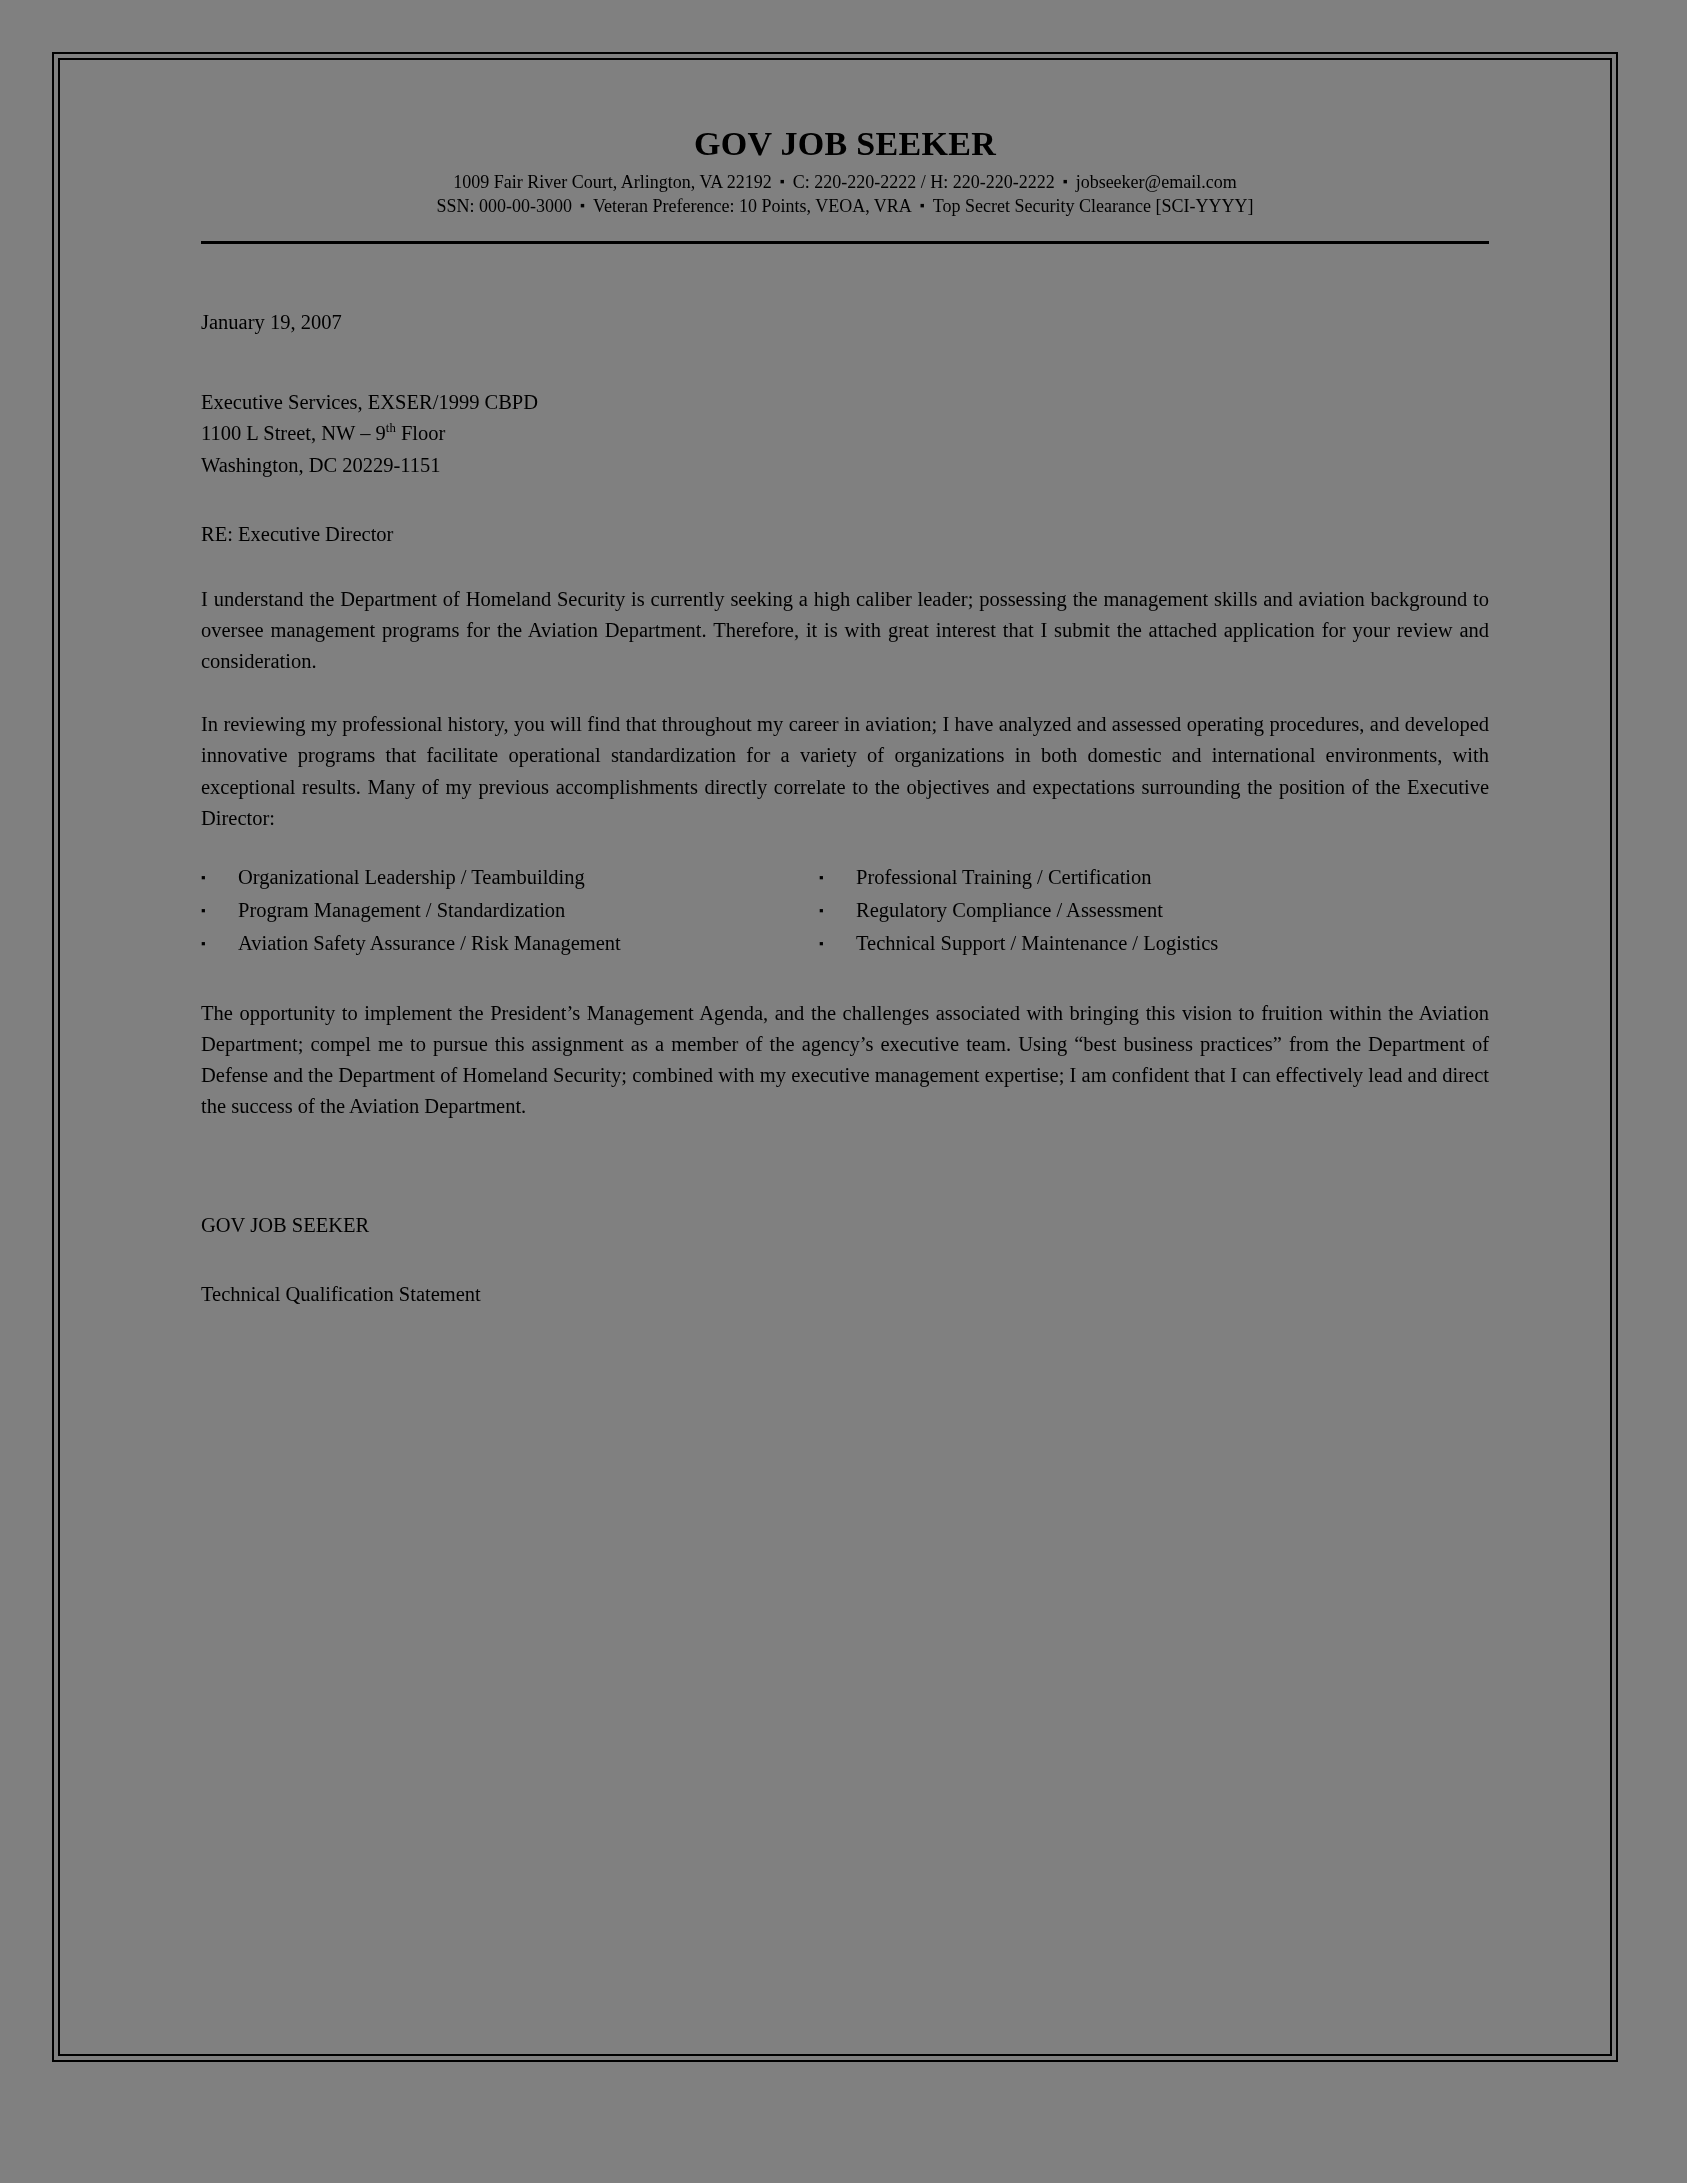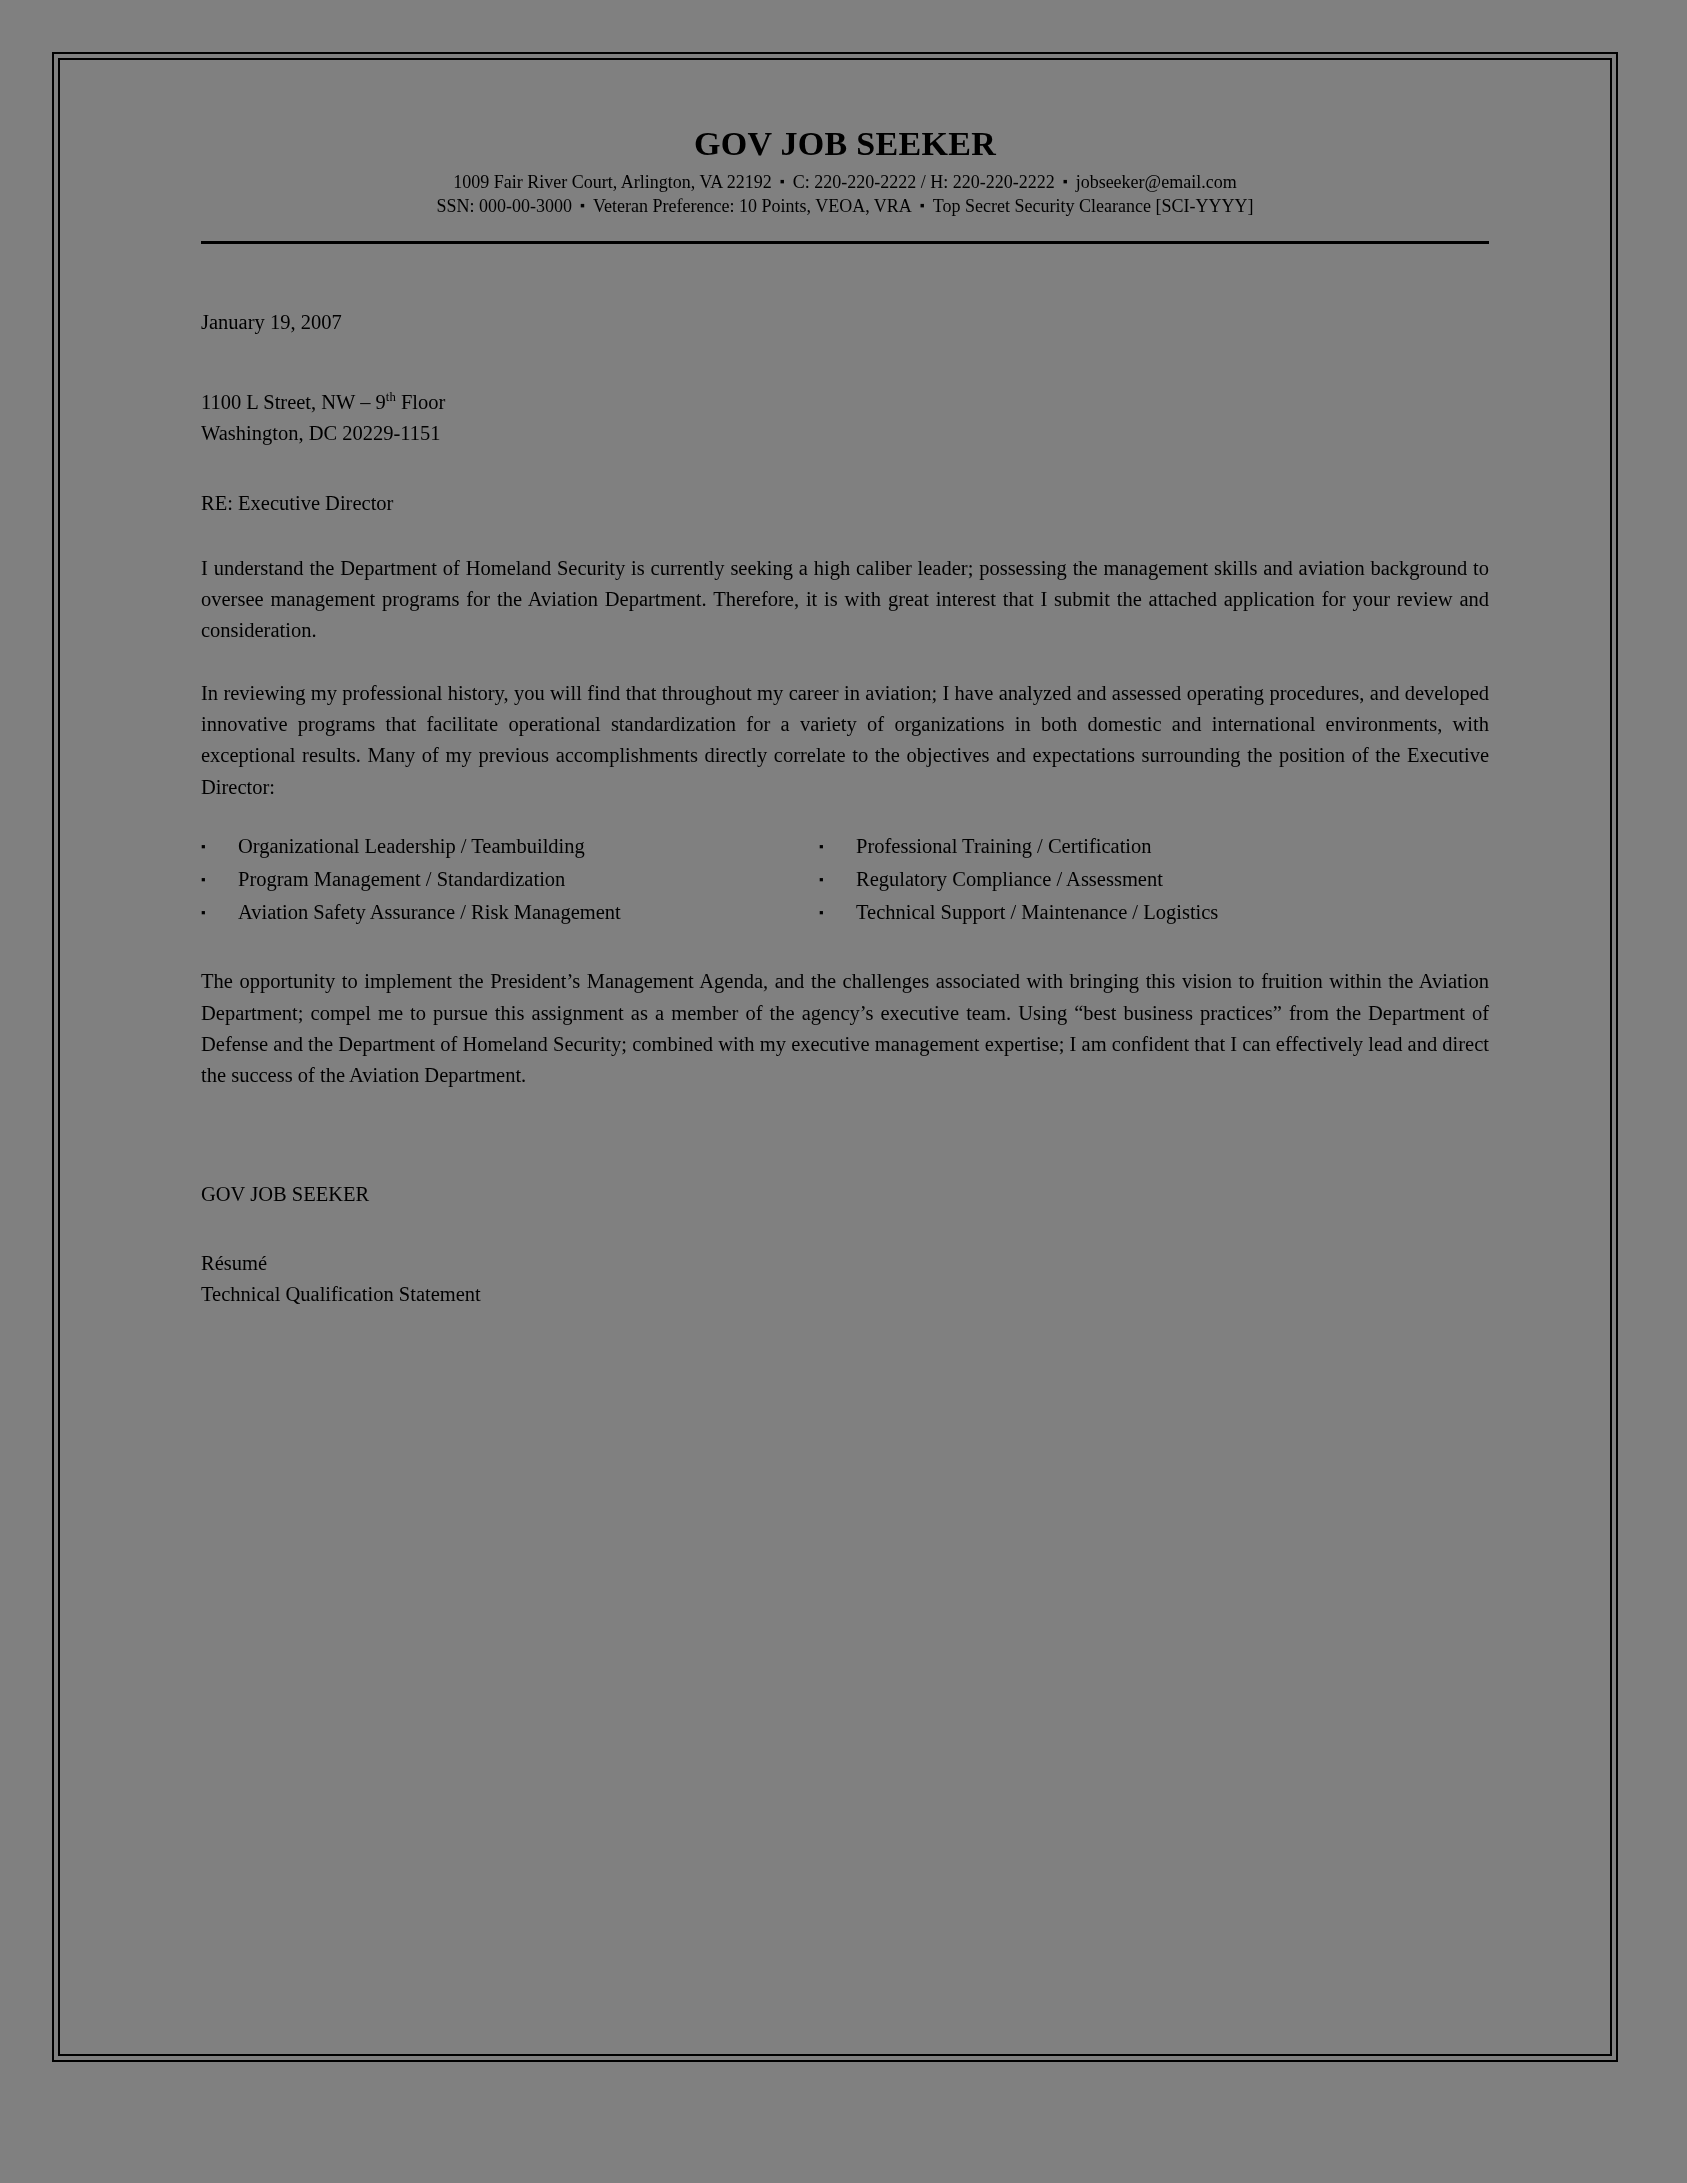--- a/index.html
+++ b/index.html
@@ -148,20 +148,21 @@
     </div>
 
     <div class="lh-rule"></div>
   </div>
 
   <div class="letter-body">
 
     <div class="date-line">January 19, 2007</div>
 
     <div class="addr-block">
+      <span class="addr-line">Executive Services, EXSER/1999 CBPD</span>
       <span class="addr-line"><span>1100 L Street, NW – 9</span><sup class="ord">th</sup><span> Floor</span></span>
       <span class="addr-line">Washington, DC 20229-1151</span>
     </div>
 
     <div class="re-line">RE:  Executive Director</div>
 
     <p class="para">I understand the Department of Homeland Security is currently seeking a high caliber leader; possessing the management skills and aviation background to oversee management programs for the Aviation Department.  Therefore, it is with great interest that I submit the attached application for your review and consideration.</p>
 
     <p class="para last-of-group">In reviewing my professional history, you will find that throughout my career in aviation; I have analyzed and assessed operating procedures, and developed innovative programs that facilitate operational standardization for a variety of organizations in both domestic and international environments, with exceptional results.   Many of my previous accomplishments directly correlate to the objectives and expectations surrounding the position of the Executive Director:</p>
 
@@ -188,19 +189,18 @@
       </tbody>
     </table>
 
     <p class="para">The opportunity to implement the President’s Management Agenda, and the challenges associated with bringing this vision to fruition within the Aviation Department; compel me to pursue this assignment as a member of the agency’s executive team.  Using “best business practices” from the Department of Defense and the Department of Homeland Security; combined with my executive management expertise; I am confident that I can effectively lead and direct the success of the Aviation Department.</p>
 
 
 
     <div class="signature-name">GOV JOB SEEKER</div>
 
     <div class="encl-block">
-      <span class="encl-line">Résumé</span>
       <span class="encl-line">Technical Qualification Statement</span>
     </div>
 
   </div>
 </div>
 
 
 </body></html>

